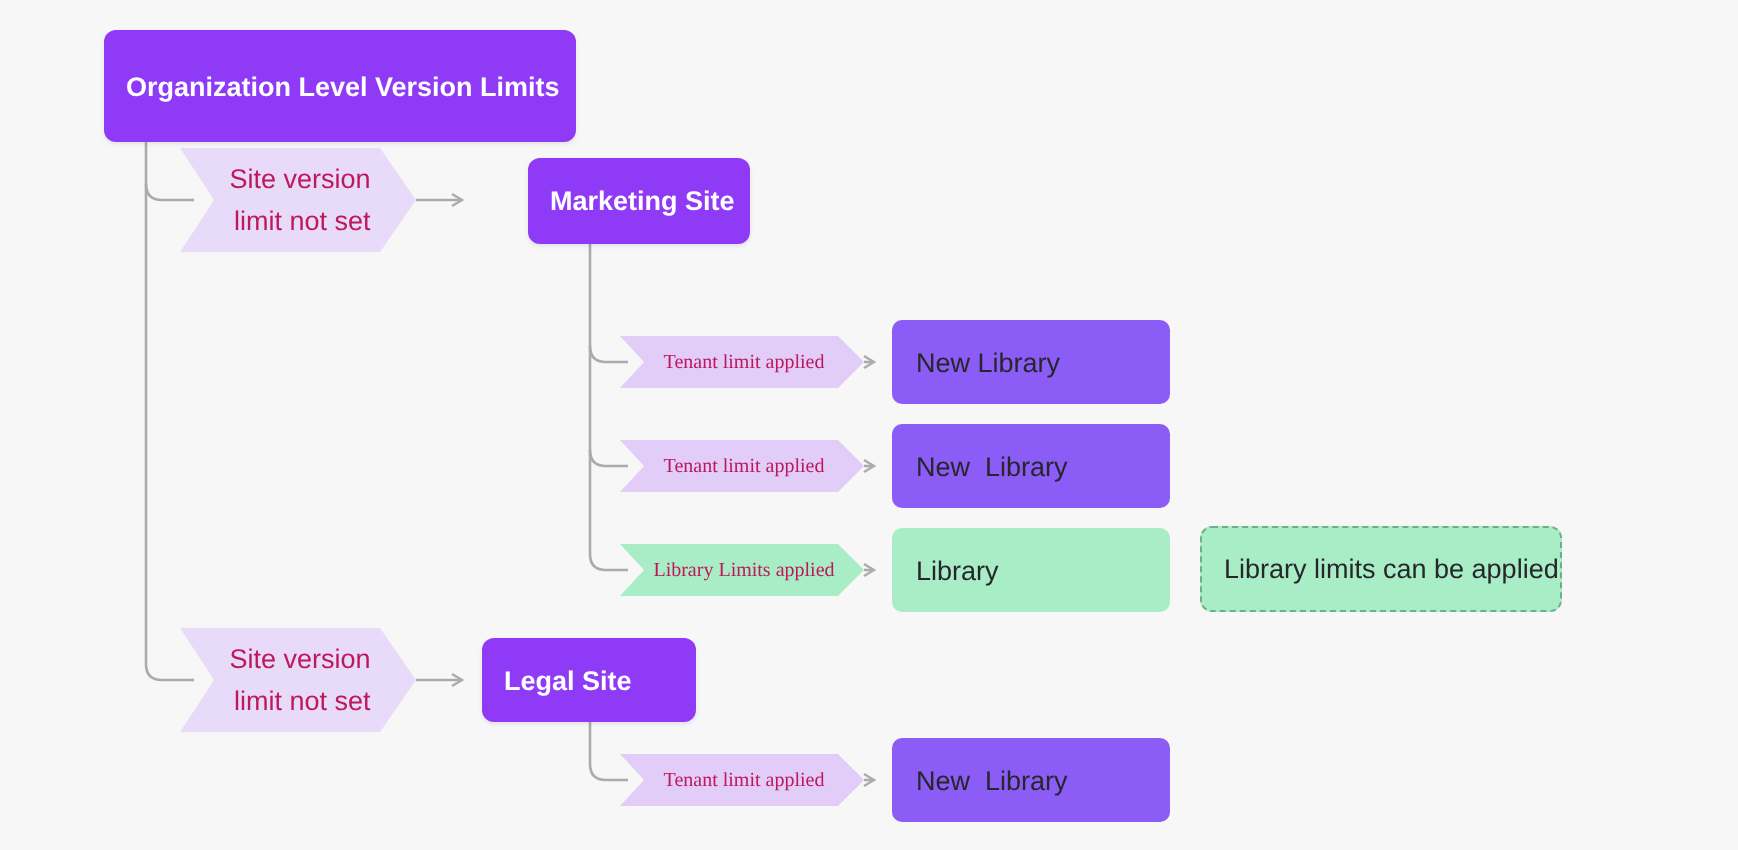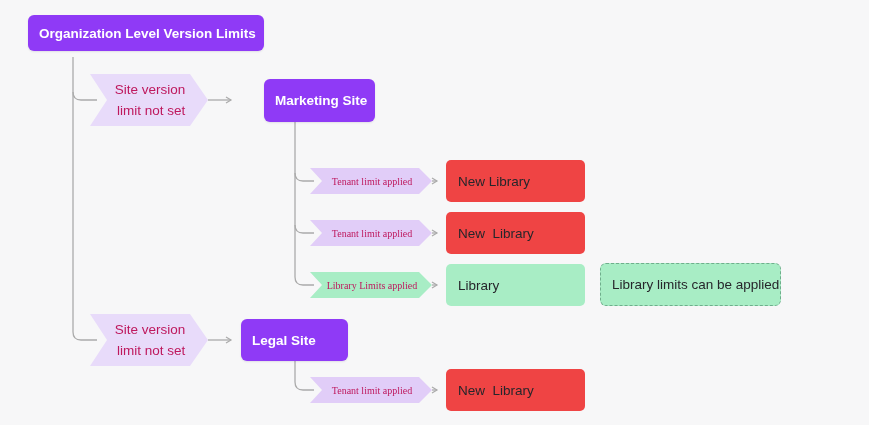--- a/index.html
+++ b/index.html
@@ -34,21 +34,21 @@
     color: #ffffff;
     font-weight: 700;
     font-size: 13.5px;
     border-radius: 6px;
     padding-left: 11px;
     box-shadow: 0 1px 2px rgba(40, 20, 80, 0.10);
     white-space: pre;
   }
   
   .box-light {
-    background: #ef4444;
+    background: #8b5cf6;
     color: #26262b;
     font-weight: 400;
     font-size: 13.5px;
     border-radius: 5px;
     padding-left: 12px;
     white-space: pre;
   }
   
   .box-green {
     background: #a8edc5;
@@ -121,21 +121,21 @@
       <path d="M432,285 L437,285" marker-end="url(#arrow)"></path>
 
       <path d="M208,340 L231,340" marker-end="url(#arrow)"></path>
 
       <path d="M295,361 L295,382 Q295,390 303,390 L314,390"></path>
 
       <path d="M432,390 L437,390" marker-end="url(#arrow)"></path>
     </g>
   </svg>
 
-  <div class="node box-purple" style="left:28px; top:15px; width:236px; height:36px;">Organization Level Version Limits</div>
+  <div class="node box-purple" style="left:52px; top:15px; width:236px; height:56px;">Organization Level Version Limits</div>
 
   <div class="node chev chev-big" style="left:90px; top:74px; width:118px; height:52px;">Site version
 limit not set</div>
 
   <div class="node box-purple" style="left:240px; top:79px; width:111px; height:43px;margin-left:24px;">Marketing Site</div>
 
   <div class="node chev chev-small chev-purple" style="left:310px; top:168px; width:122px; height:26px;">Tenant limit applied</div>
   <div class="node box-light" style="left:446px; top:160px; width:139px; height:42px;">New Library</div>
 
   <div class="node chev chev-small chev-purple" style="left:310px; top:220px; width:122px; height:26px;">Tenant limit applied</div>

